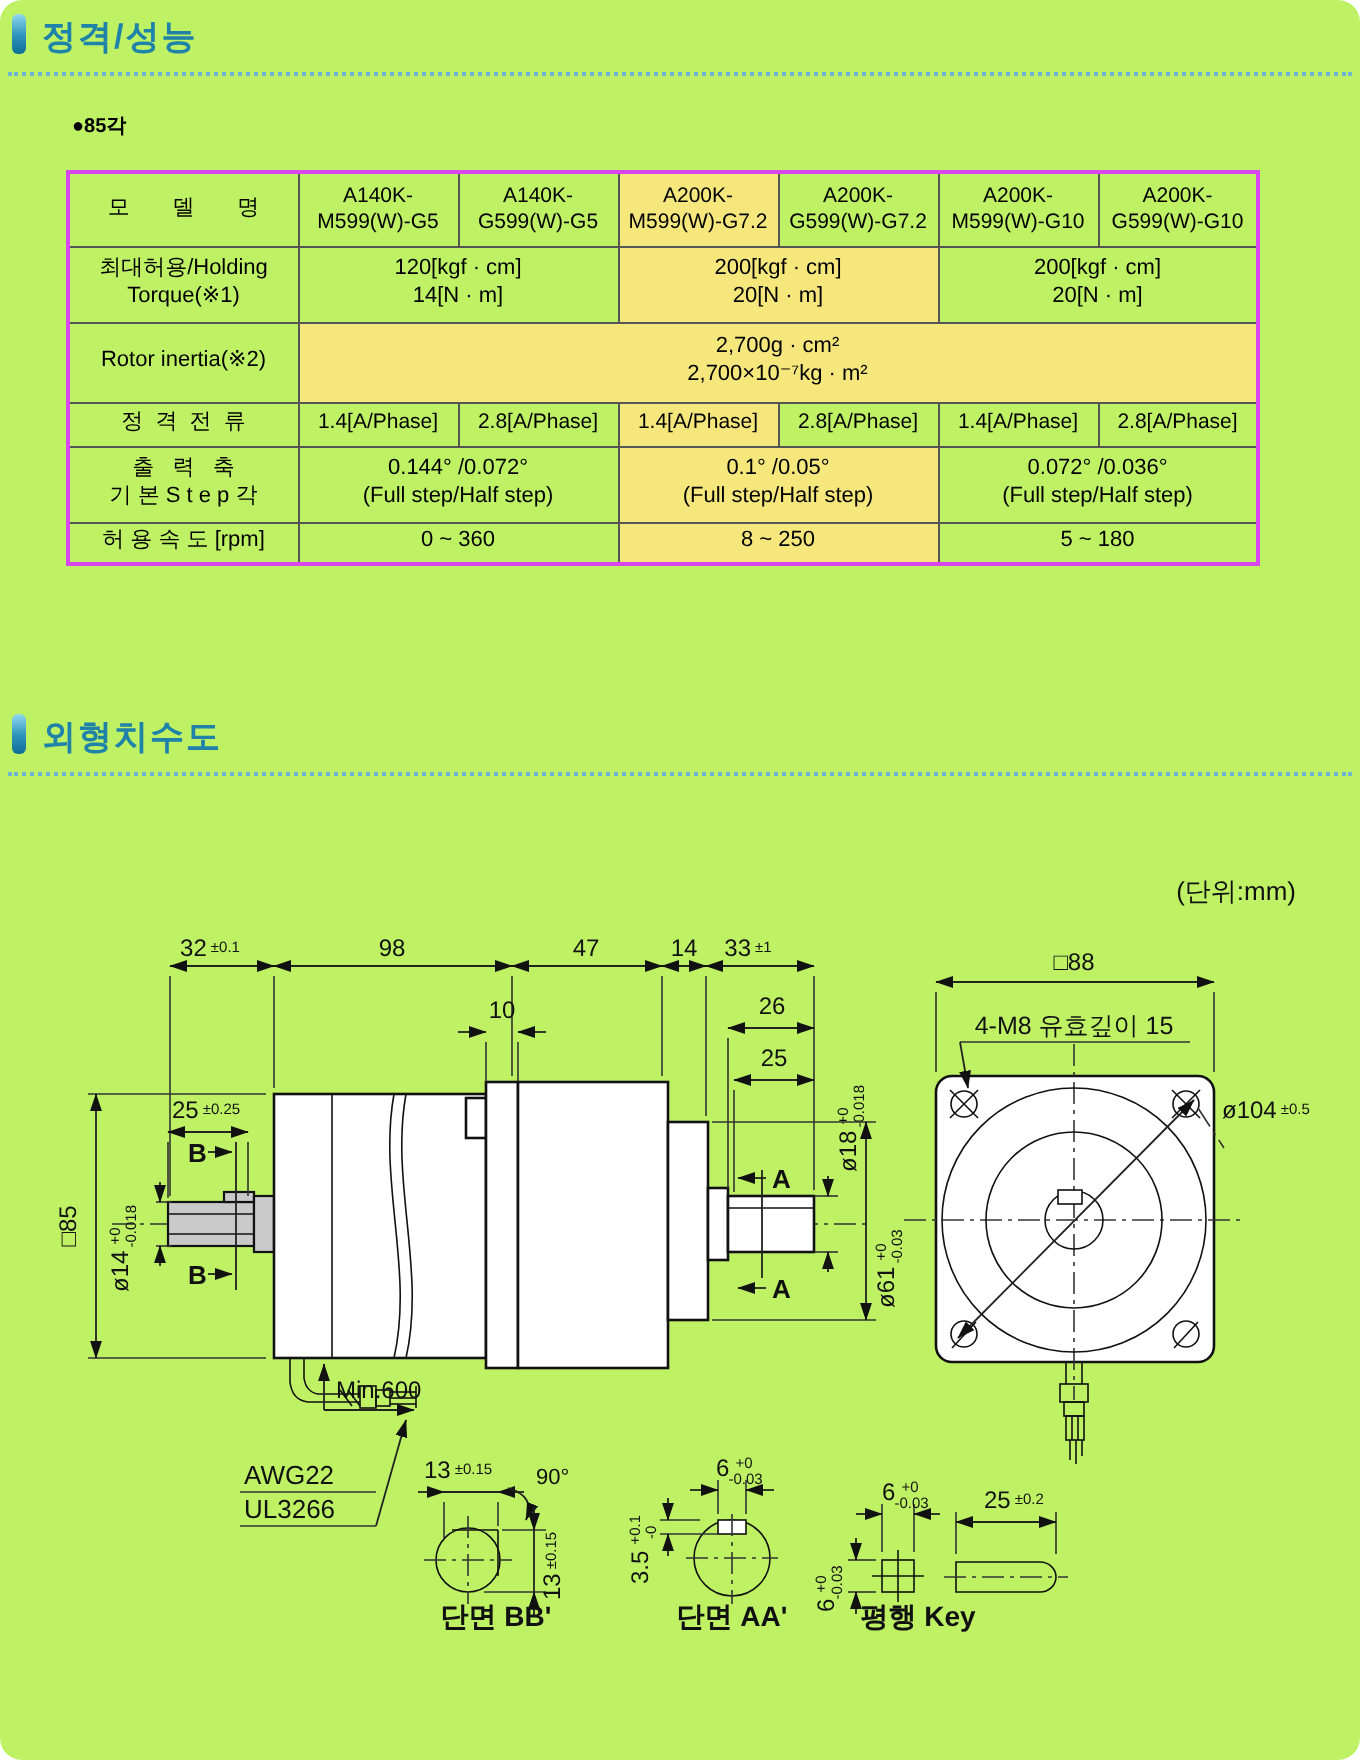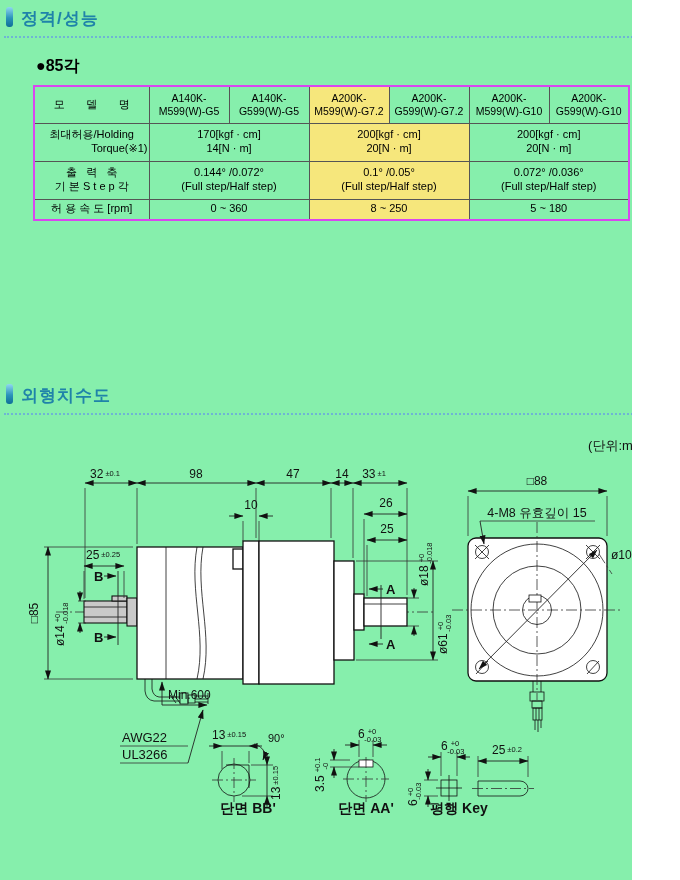--- a/index.html
+++ b/index.html
@@ -1,26 +1,26 @@
 <!DOCTYPE html>
 <html><head>
 <meta charset="utf-8">
 <style>
   html,body{margin:0;padding:0;background:#fff;}
-  .page{position:relative;width:632px;height:880px;background:#86efac;
-        font-family:"Liberation Sans","DejaVu Sans",sans-serif;color:#111;overflow:hidden;}
+  .page{position:relative;width:680px;height:880px;background:#bef264;
+        font-family:"Liberation Sans","DejaVu Sans",sans-serif;color:#111;overflow:hidden;border-radius:11px;}
   
   .sec-header{position:absolute;left:4px;width:672px;height:30px;
               border-bottom:2px dotted #6fb4d4;}
   .sec-header .bar{position:absolute;left:2px;top:1px;width:7px;height:20px;
                    border-radius:3px;background:linear-gradient(180deg,#90d8f0 0%,#2b93ba 55%,#0e6e97 100%);}
   .sec-header .ttl{position:absolute;left:17px;top:1px;font-size:17px;font-weight:bold;
                    color:#1f83a9;letter-spacing:1px;}
   
-  .subtitle{position:absolute;left:36px;top:56px;font-size:16px;font-weight:bold;color:#000;}
+  .subtitle{position:absolute;left:36px;top:56px;font-size:10px;font-weight:bold;color:#000;}
   
   table.spec{position:absolute;left:33px;top:85px;border-collapse:collapse;table-layout:fixed;
              width:595px;font-size:11px;color:#000;}
   table.spec td{border:1px solid #555;text-align:center;vertical-align:middle;
                 padding:0 1px;line-height:1.25;overflow:hidden;}
   table.spec{border:2px solid #d946ef;}
   td.lab{text-align:left;padding-left:3px;white-space:pre;font-size:11px;}
   td.model{text-align:left;font-size:10.5px;padding-left:2px;line-height:1.3;}
   .hl{background:#f6e77c;}
   .cc{font-size:10.5px;}
@@ -85,33 +85,49 @@
       <td class="model">
             <div>A200K-</div>
             <div>M599(W)-G10</div>
           </td>
       <td class="model">
             <div>A200K-</div>
             <div>G599(W)-G10</div>
           </td>
     </tr>
     <tr style="height:38px">
-      <td class="lab"><div>최대허용/Holding</div><div style="text-align:right">Torque(※1)</div></td>
+      <td class="lab"><div>최대허용/Holding</div><div style="text-align:center">Torque(※1)</div></td>
       <td colspan="2">
-            <div>170[kgf · cm]</div>
+            <div>120[kgf · cm]</div>
             <div>14[N · m]</div>
           </td>
       <td colspan="2" class="hl">
             <div>200[kgf · cm]</div>
             <div>20[N · m]</div>
           </td>
       <td colspan="2">
             <div>200[kgf · cm]</div>
             <div>20[N · m]</div>
           </td>
+    </tr>
+    <tr style="height:40px">
+      <td class="lab">Rotor inertia(※2)</td>
+      <td colspan="6" class="hl">
+            <div>2,700g · cm²</div>
+            <div>2,700×10⁻⁷kg · m²</div>
+          </td>
+    </tr>
+    <tr style="height:22px">
+      <td class="lab">정  격  전  류</td>
+      <td class="cc">1.4[A/Phase]</td>
+      <td class="cc">2.8[A/Phase]</td>
+      <td class="cc hl">1.4[A/Phase]</td>
+      <td class="cc">2.8[A/Phase]</td>
+      <td class="cc">1.4[A/Phase]</td>
+      <td class="cc">2.8[A/Phase]</td>
     </tr>
     <tr style="height:38px">
       <td class="lab"><div>출   력   축</div><div>기 본 S t e p 각</div></td>
       <td colspan="2">
             <div>0.144° /0.072°</div>
             <div>(Full step/Half step)</div>
           </td>
       <td colspan="2" class="hl">
             <div>0.1° /0.05°</div>
             <div>(Full step/Half step)</div>
@@ -123,21 +139,21 @@
     </tr>
     <tr style="height:21px">
       <td class="lab">허 용 속 도 [rpm]</td>
       <td colspan="2">0 ~ 360</td>
       <td colspan="2" class="hl">8 ~ 250</td>
       <td colspan="2">5 ~ 180</td>
     </tr>
   </tbody>
     </table>
 
-  <div class="sec-header" style="top:356px;margin-top:27px;">
+  <div class="sec-header" style="top:356px;">
     <span class="bar"></span>
     <span class="ttl">외형치수도</span>
   </div>
 
   <div class="drawing">
   <svg viewBox="0 0 680 472" width="680" height="472">
     <defs>
       <marker id="arr" orient="auto-start-reverse" markerWidth="10" markerHeight="7" refX="8.6" refY="3" markerUnits="userSpaceOnUse">
         <path d="M0,0 L9,3 L0,6 Z" fill="#111"></path>
       </marker>

